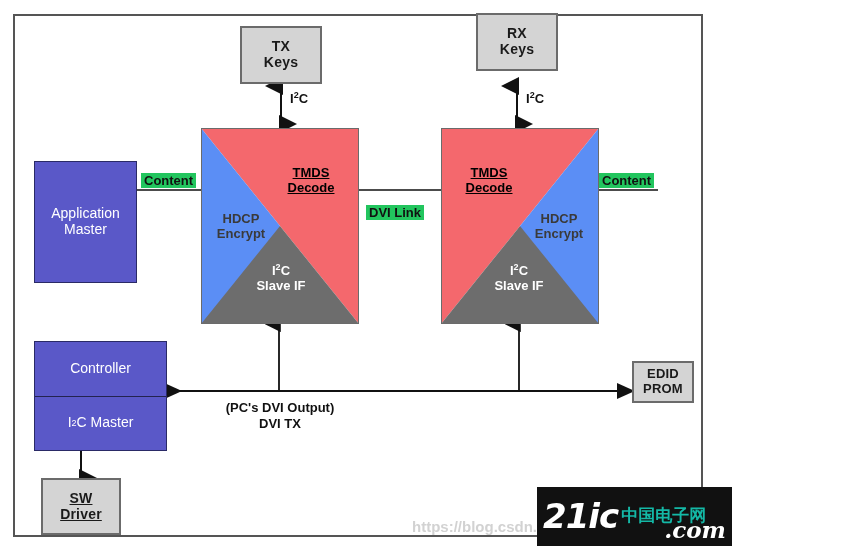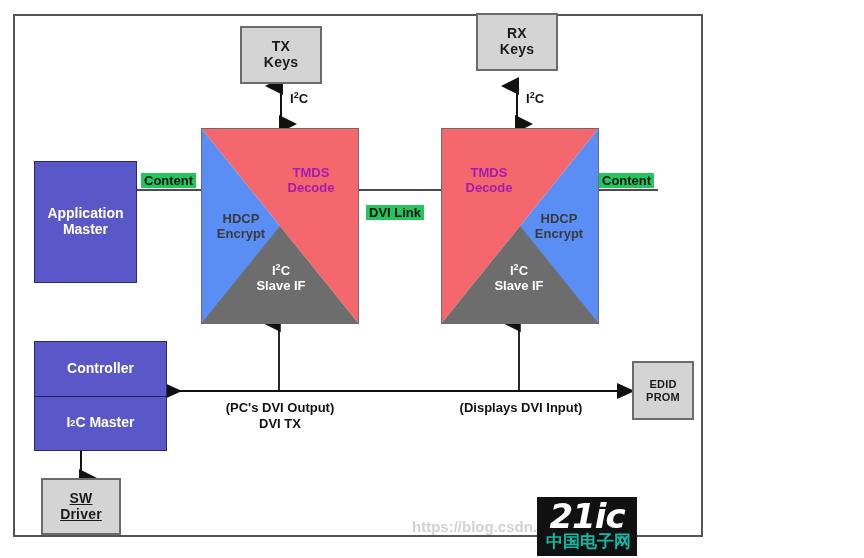--- a/index.html
+++ b/index.html
@@ -15,30 +15,30 @@
   
   .node{position:absolute;box-sizing:border-box;display:flex;flex-direction:column;
         align-items:center;justify-content:center;text-align:center;line-height:1.12;}
 
   
   .greybox{background:#d4d4d4;border:2px solid #6b6b6b;
            color:#1a1a1a;font-weight:bold;font-size:14px;letter-spacing:.2px;}
 
   
   .purplebox{background:#5a58c8;border:1px solid #2a2a66;color:#ffffff;
-             font-weight:bold;font-size:14px;}
+             font-weight:normal;font-size:14px;}
   .purplebox .half{width:100%;flex:1;display:flex;align-items:center;justify-content:center;}
   .purplebox .half.top{border-bottom:1px solid #23234f;}
 
   
   .chip{position:absolute;}
   .chip svg{display:block;}
   .chiplabel{position:absolute;font-weight:bold;font-size:13px;line-height:1.15;
              text-align:center;pointer-events:none;}
-  .lbl-tmds{color:#a21caf;}
+  .lbl-tmds{color:#000000;text-decoration:underline;}
   .lbl-hdcp{color:#3a3a3a;}
   .lbl-i2c{color:#ffffff;}
 
   
   .wirelabel{position:absolute;font-weight:bold;font-size:13px;color:#111;
              background:#22c55e;padding:0 3px;white-space:nowrap;}
   .plainlabel{position:absolute;font-weight:bold;font-size:13px;color:#111;
               text-align:center;white-space:nowrap;line-height:1.25;}
 
   .sup{font-size:9px;vertical-align:super;}
@@ -188,35 +188,34 @@
         <span class="sup">2</span>
         <span>C Master</span>
       </div>
   </div>
 
   <div class="node greybox" style="left:41px;top:478px;width:80px;height:57px;text-decoration:underline;">
     <div>SW</div>
     <div>Driver</div>
   </div>
 
-  <div class="node greybox" style="left:632px;top:361px;width:62px;height:59px;font-size:11px;">
+  <div class="node greybox" style="left:632px;top:361px;width:62px;height:42px;font-size:13px;">
     <div>EDID</div>
     <div>PROM</div>
   </div>
 
   <div class="plainlabel" style="left:215px;top:400px;width:130px;">
     <div>(PC's DVI Output)</div>
     <div>DVI TX</div>
   </div>
 
   <div class="plainlabel" style="left:447px;top:400px;width:148px;">
-    <div>(Displays DVI Input)</div>
   </div>
 
   <div class="wm-faint" style="left:412px;top:518px;">https://blog.csdn.net/we</div>
 
-  <div class="wm-box" style="left:537px;top:497px;height:54px;flex-direction:column;">
+  <div class="wm-box" style="left:537px;top:487px;height:54px;">
     <span class="wm-21ic">21ic</span>
     <span class="wm-cn">中国电子网</span>
     <span class="wm-com">.com</span>
   </div>
 
 </div>
 
 </body></html>

